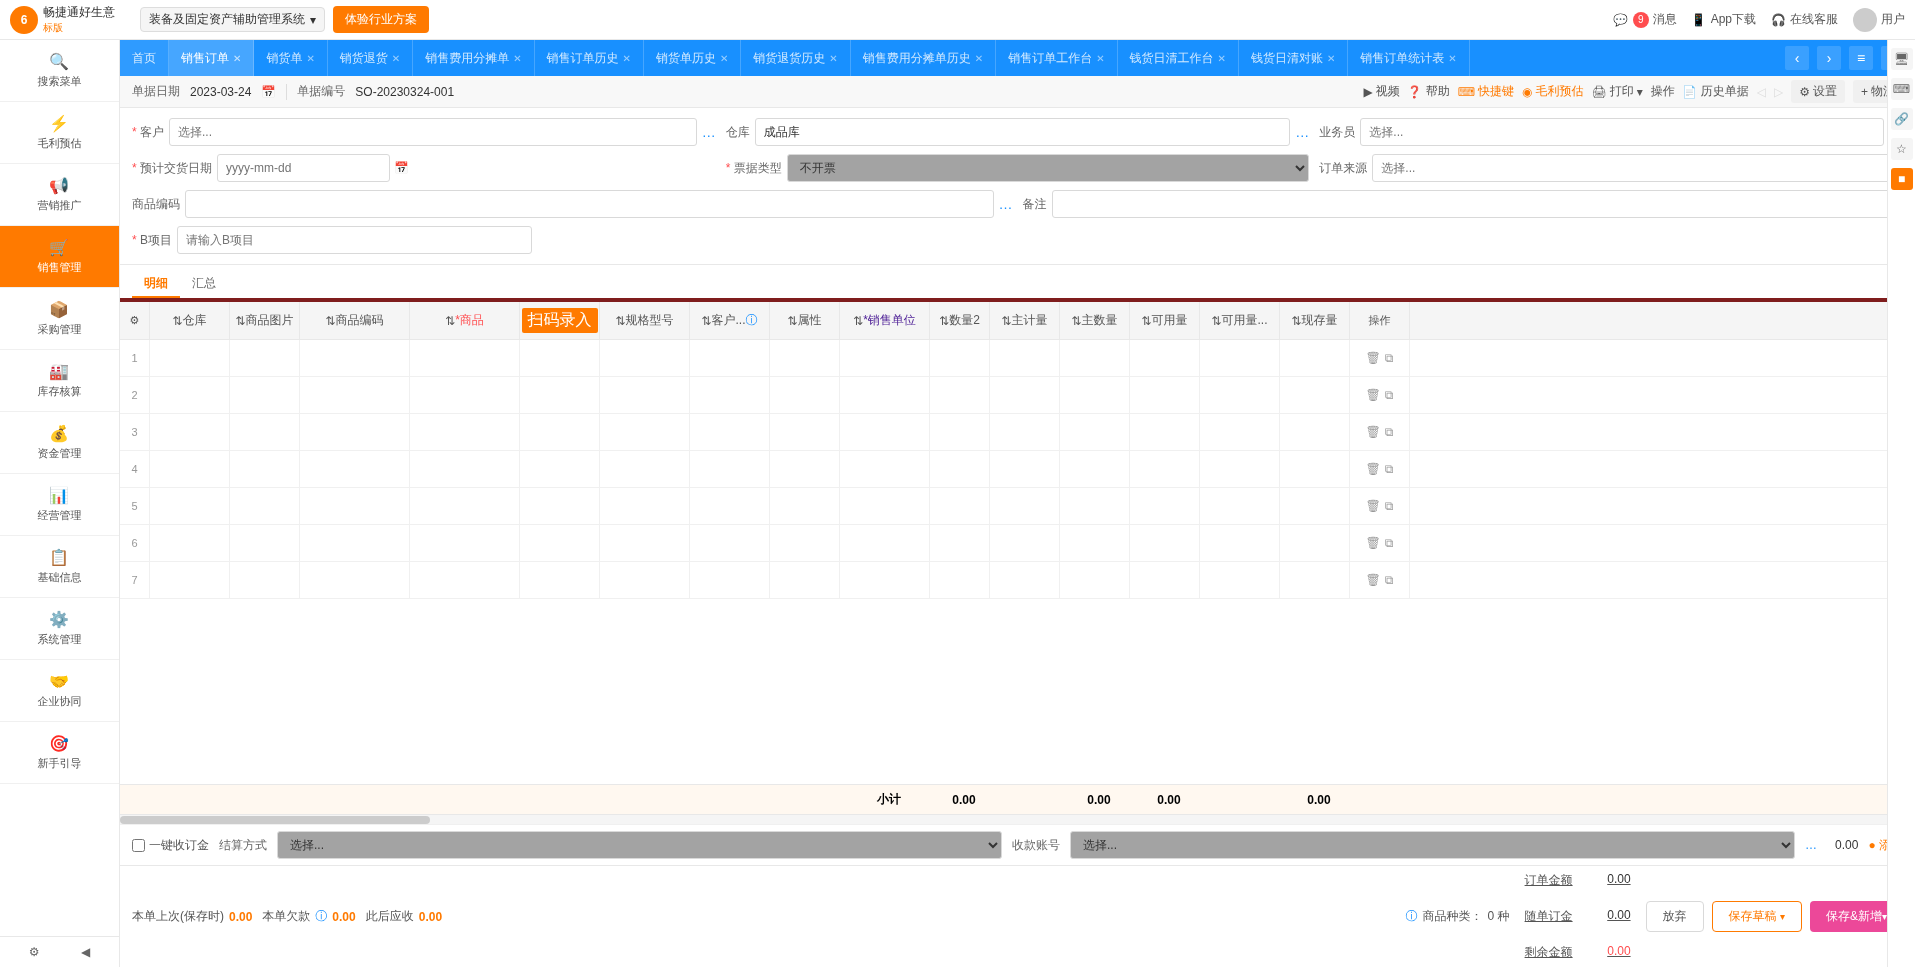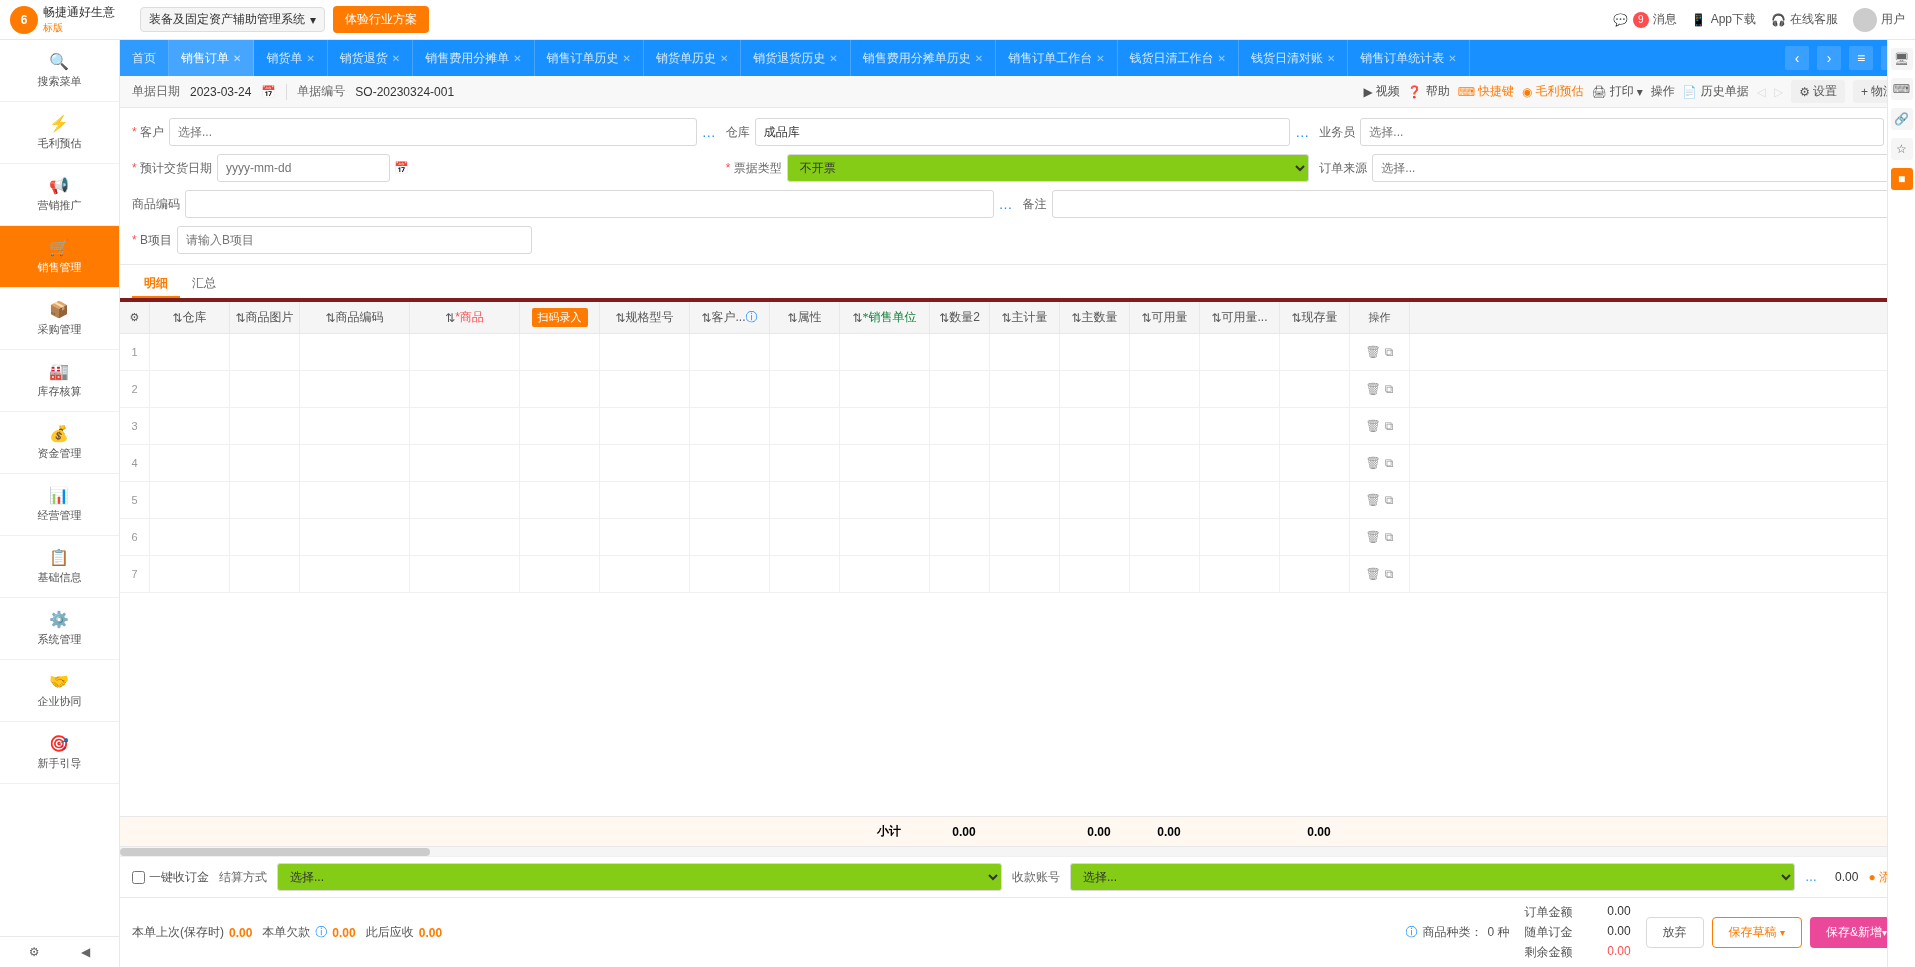--- a/index.html
+++ b/index.html
@@ -149,21 +149,21 @@
     .form-label.required::before { content: '* '; color: #ff4d4f; }
     .form-input {
       flex: 1; border: 1px solid #d9d9d9; border-radius: 3px;
       padding: 3px 8px; height: 28px; font-size: 12px; color: #999;
       background: #fff; min-width: 80px;
     }
     .form-dots { color: #1890ff; cursor: pointer; font-size: 14px; }
     .form-select {
       flex: 1; border: 1px solid #d9d9d9; border-radius: 3px;
       padding: 3px 8px; height: 28px; font-size: 12px; color: #333;
-      background: #84cc16; min-width: 80px; cursor: pointer;
+      background: #a3a3a3; min-width: 80px; cursor: pointer;
     }
     .date-input { display: flex; align-items: center; gap: 4px; }
     .date-field {
       border: 1px solid #d9d9d9; border-radius: 3px;
       padding: 3px 8px; height: 28px; font-size: 12px; color: #333;
       background: #fff; min-width: 120px;
     }
 
     
     .detail-tabs {
@@ -209,21 +209,21 @@
       padding: 4px 4px;
       font-size: 11px;
       color: #333;
       display: flex; align-items: center; justify-content: center;
       min-height: 36px;
       flex-shrink: 0;
     }
     .row-num { width: 30px; color: #999; }
     .scan-btn {
       background: #ff7a00; color: #fff; border: none;
-      border-radius: 2px; padding: 2px 6px; font-size: 11px; cursor: pointer;
+      border-radius: 2px; padding: 2px 6px; font-size: 16px; cursor: pointer;
     }
 
     
     .col-seq { width: 30px; }
     .col-warehouse { width: 80px; }
     .col-img { width: 70px; }
     .col-code { width: 110px; }
     .col-product { width: 110px; }
     .col-scan { width: 80px; }
     .col-spec { width: 90px; }
@@ -254,21 +254,21 @@
     .bottom-bar {
       background: #fff;
       border-top: 1px solid #e8e8e8;
       padding: 6px 12px;
       display: flex; align-items: center; gap: 10px;
       flex-shrink: 0;
     }
     .bottom-info { display: flex; align-items: center; gap: 5px; font-size: 12px; color: #555; }
     .bottom-info-val { color: #ff7a00; font-weight: bold; }
     .bottom-right { margin-left: auto; display: flex; align-items: center; gap: 15px; }
-    .totals { display: flex; flex-direction: column; align-items: flex-end; gap: 3px; font-size: 12px; color: #555; }
+    .totals { display: flex; flex-direction: column; align-items: flex-end; gap: 19px; font-size: 12px; color: #555; text-decoration: underline; }
     .total-line { display: flex; gap: 8px; }
     .total-val { color: #333; min-width: 50px; text-align: right; }
     .action-btns { display: flex; gap: 8px; }
     .btn-discard { background: #fff; border: 1px solid #d9d9d9; border-radius: 4px; padding: 6px 16px; cursor: pointer; color: #555; font-size: 12px; }
     .btn-save-draft { background: #fff; border: 1px solid #ff7a00; border-radius: 4px; padding: 6px 16px; cursor: pointer; color: #ff7a00; font-size: 12px; }
     .btn-save-new { background: #ec4899; border: none; border-radius: 4px; padding: 6px 16px; cursor: pointer; color: #fff; font-size: 12px; display: flex; align-items: center; }
 
     
     .right-panel {
       position: fixed;
@@ -616,21 +616,21 @@
         <span style="cursor:pointer;">⇅</span>
         <span>客户...</span>
         <span style="color:#1890ff;">ⓘ</span>
       </div>
       <div class="th col-attr">
         <span style="cursor:pointer;">⇅</span>
         <span>属性</span>
       </div>
       <div class="th col-unit">
         <span style="cursor:pointer;">⇅</span>
-        <span style="color:#15803d;font-family:Liberation Serif, serif;">*销售单位</span>
+        <span style="color:#4c1d95;">*销售单位</span>
       </div>
       <div class="th col-qty2">
         <span style="cursor:pointer;">⇅</span>
         <span>数量2</span>
       </div>
       <div class="th col-mainunit">
         <span style="cursor:pointer;">⇅</span>
         <span>主计量</span>
       </div>
       <div class="th col-mainqty">

